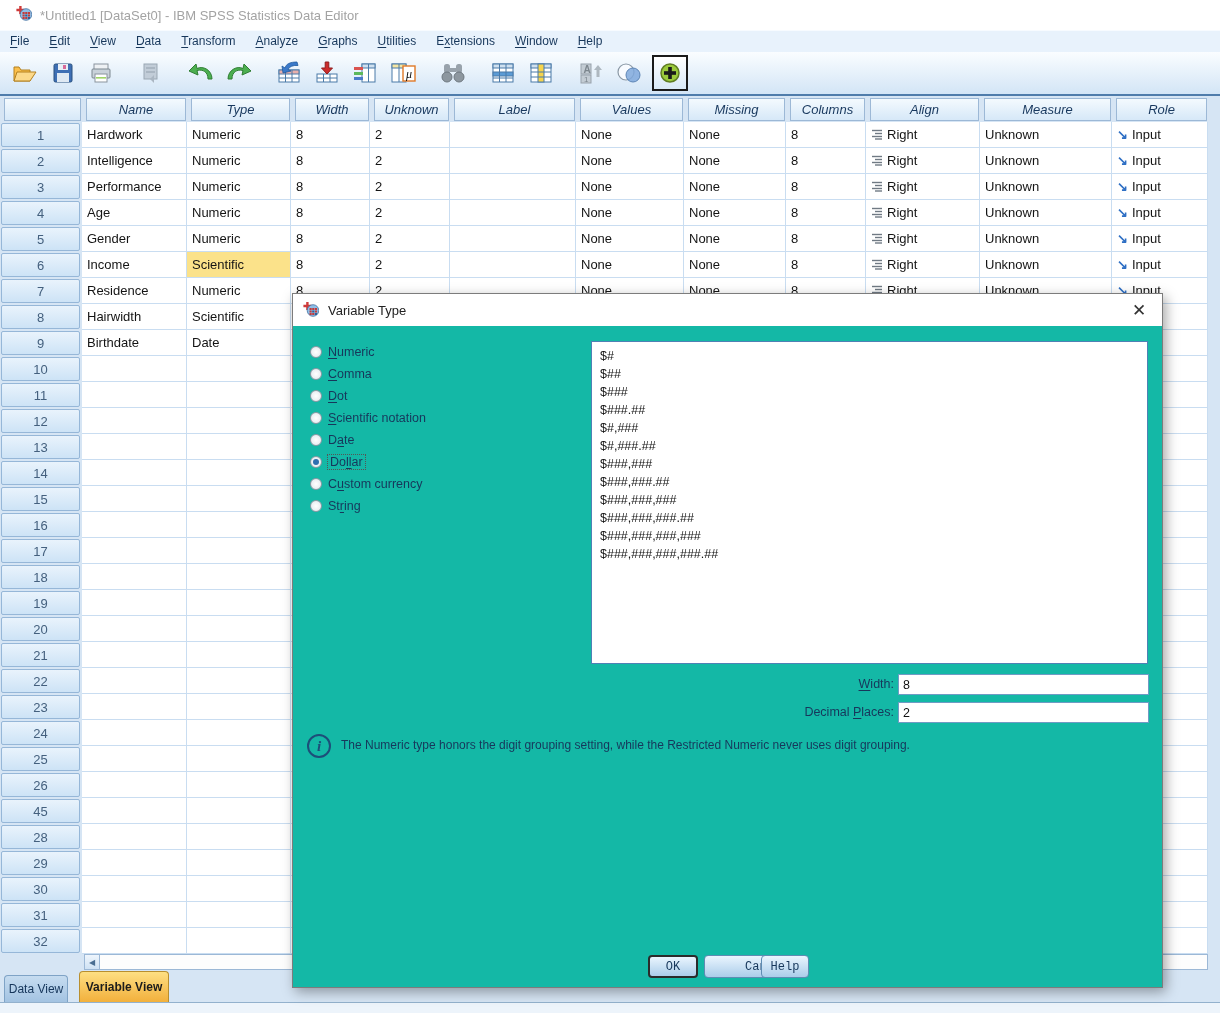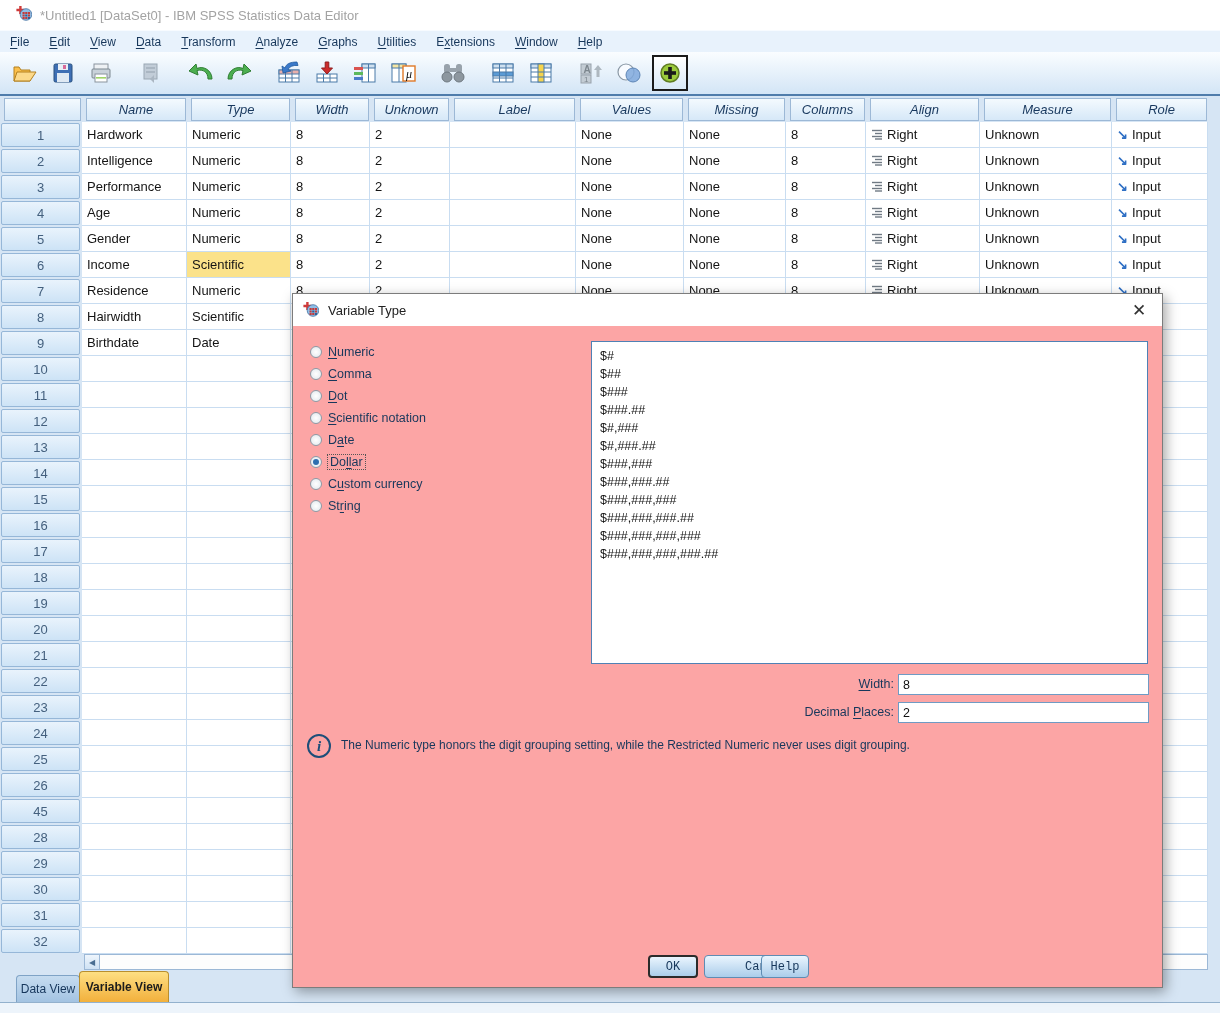--- a/index.html
+++ b/index.html
@@ -6,21 +6,21 @@
   html,body { width:1220px; height:1013px; overflow:hidden; }
   body { position:relative; background:#d6e5f4; font-family:"Liberation Sans", sans-serif; }
 
   
   .titlebar { position:absolute; top:0; left:0; right:0; height:30px; background:#ffffff;
     display:flex; align-items:center; padding-left:16px; gap:8px; }
   .title-text { color:#a3a3a3; font-size:13px; }
 
   
   .menubar { position:absolute; top:30px; left:0; right:0; height:22px; background:#e8f2fc;
-    display:flex; align-items:center; font-size:12px; color:#17375b; border-top:1px solid #f7fbff; }
+    display:flex; align-items:flex-start; font-size:12px; color:#17375b; border-top:1px solid #f7fbff; }
   .menu-item { padding:3px 10px; cursor:default; }
 
   
   .toolbar { position:absolute; top:52px; left:0; right:0; height:44px;
     background:linear-gradient(#fafdff,#d3e5f6); border-bottom:2px solid #4f7cab;
     display:flex; align-items:center; padding-left:6px; }
   .tbtn { width:38px; height:34px; display:flex; align-items:center; justify-content:center; }
   .tsp { width:12px; }
   .tbtn-sel { width:36px; height:36px; border:2px solid #1a1a1a; background:linear-gradient(#ffffff,#d9e9f7);
     display:flex; align-items:center; justify-content:center; margin-left:4px; }
@@ -43,29 +43,29 @@
   
   .hscroll { position:absolute; top:954px; left:84px; width:1124px; height:16px;
     background:#fdfdfd; border:1px solid #9cb8d6; display:flex; align-items:stretch; }
   .hs-arrow { width:15px; background:linear-gradient(#eef5fc,#cfe2f4); border-right:1px solid #9cb8d6;
     color:#4a6e92; font-size:8px; display:flex; align-items:center; justify-content:center; }
 
   
   .tab { position:absolute; border-radius:4px 4px 0 0; display:flex; align-items:center;
     justify-content:center; font-size:12px; }
   .tab-data { left:4px; top:975px; width:64px; height:27px; background:linear-gradient(#c6dcf0,#a3c3e2);
-    border:1px solid #7fa3c6; border-bottom:none; color:#15355a;margin-left:12px; }
+    border:1px solid #7fa3c6; border-bottom:none; color:#15355a; }
   .tab-var { left:79px; top:971px; width:90px; height:31px; background:linear-gradient(#fedf82,#f2b03c);
     border:1px solid #b98f2e; border-bottom:none; color:#1c1c1c; font-weight:bold; }
   .statusbar { position:absolute; top:1002px; left:0; right:0; height:11px; background:#edf4fb;
     border-top:1px solid #93b1cd; }
 
   
   .dialog { position:absolute; left:292px; top:293px; width:871px; height:695px;
-    background:#fca5a5; border:1px solid #7c7c7c; box-shadow:3px 4px 12px rgba(0,0,0,.35); z-index:20; }
+    background:#14b8a6; border:1px solid #7c7c7c; box-shadow:3px 4px 12px rgba(0,0,0,.35); z-index:20; }
   .dlg-title { height:32px; background:#fff; display:flex; align-items:center; gap:9px;
     padding:0 10px; font-size:13px; color:#222; }
   .dlg-close { margin-left:auto; font-size:17px; color:#333; width:26px; text-align:center; cursor:default; }
   .radio-col { position:absolute; left:17px; top:47px; }
   .radio-row { height:22px; display:flex; align-items:center; gap:6px; font-size:12.5px; color:#17375b; }
   .radio-circle { width:12px; height:12px; border-radius:50%; border:1px solid #8e9aa5;
     background:radial-gradient(#ffffff,#dfe6ec); display:flex; align-items:center; justify-content:center; flex:0 0 auto; }
   .radio-circle.sel::after { content:""; width:6px; height:6px; border-radius:50%; background:#2f6fb0; }
   .radio-label.focus { outline:1px dotted #555; padding:0 2px; }
   .format-list { position:absolute; left:298px; top:47px; width:557px; height:323px; background:#fff;

